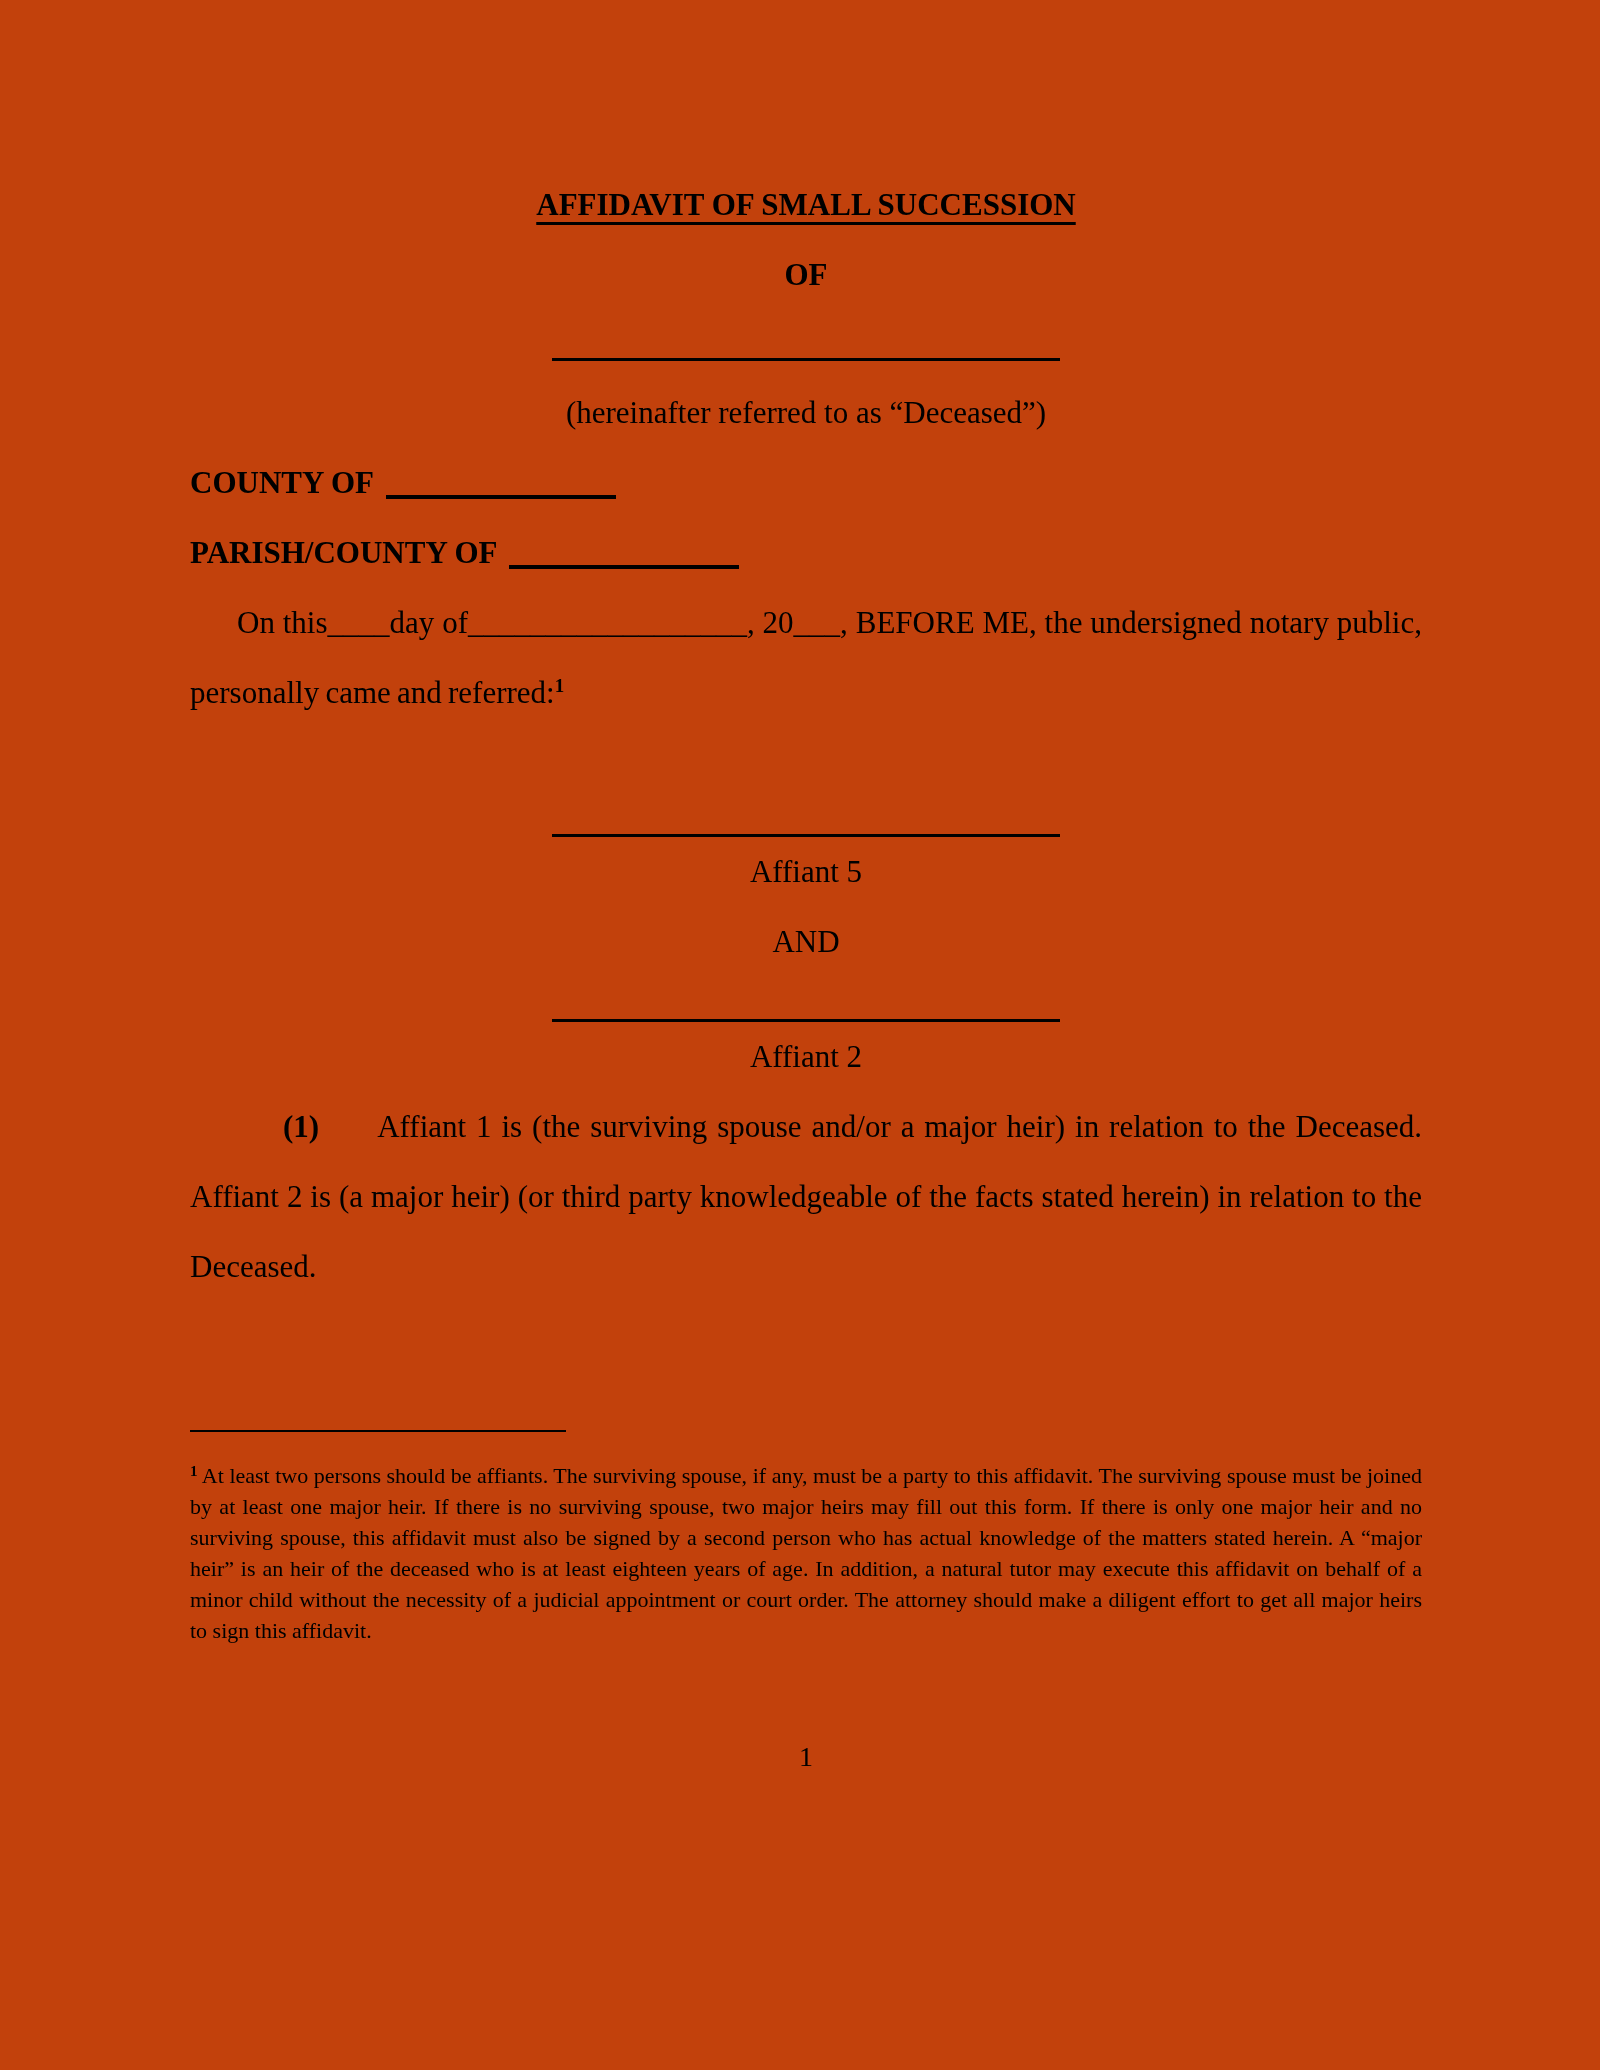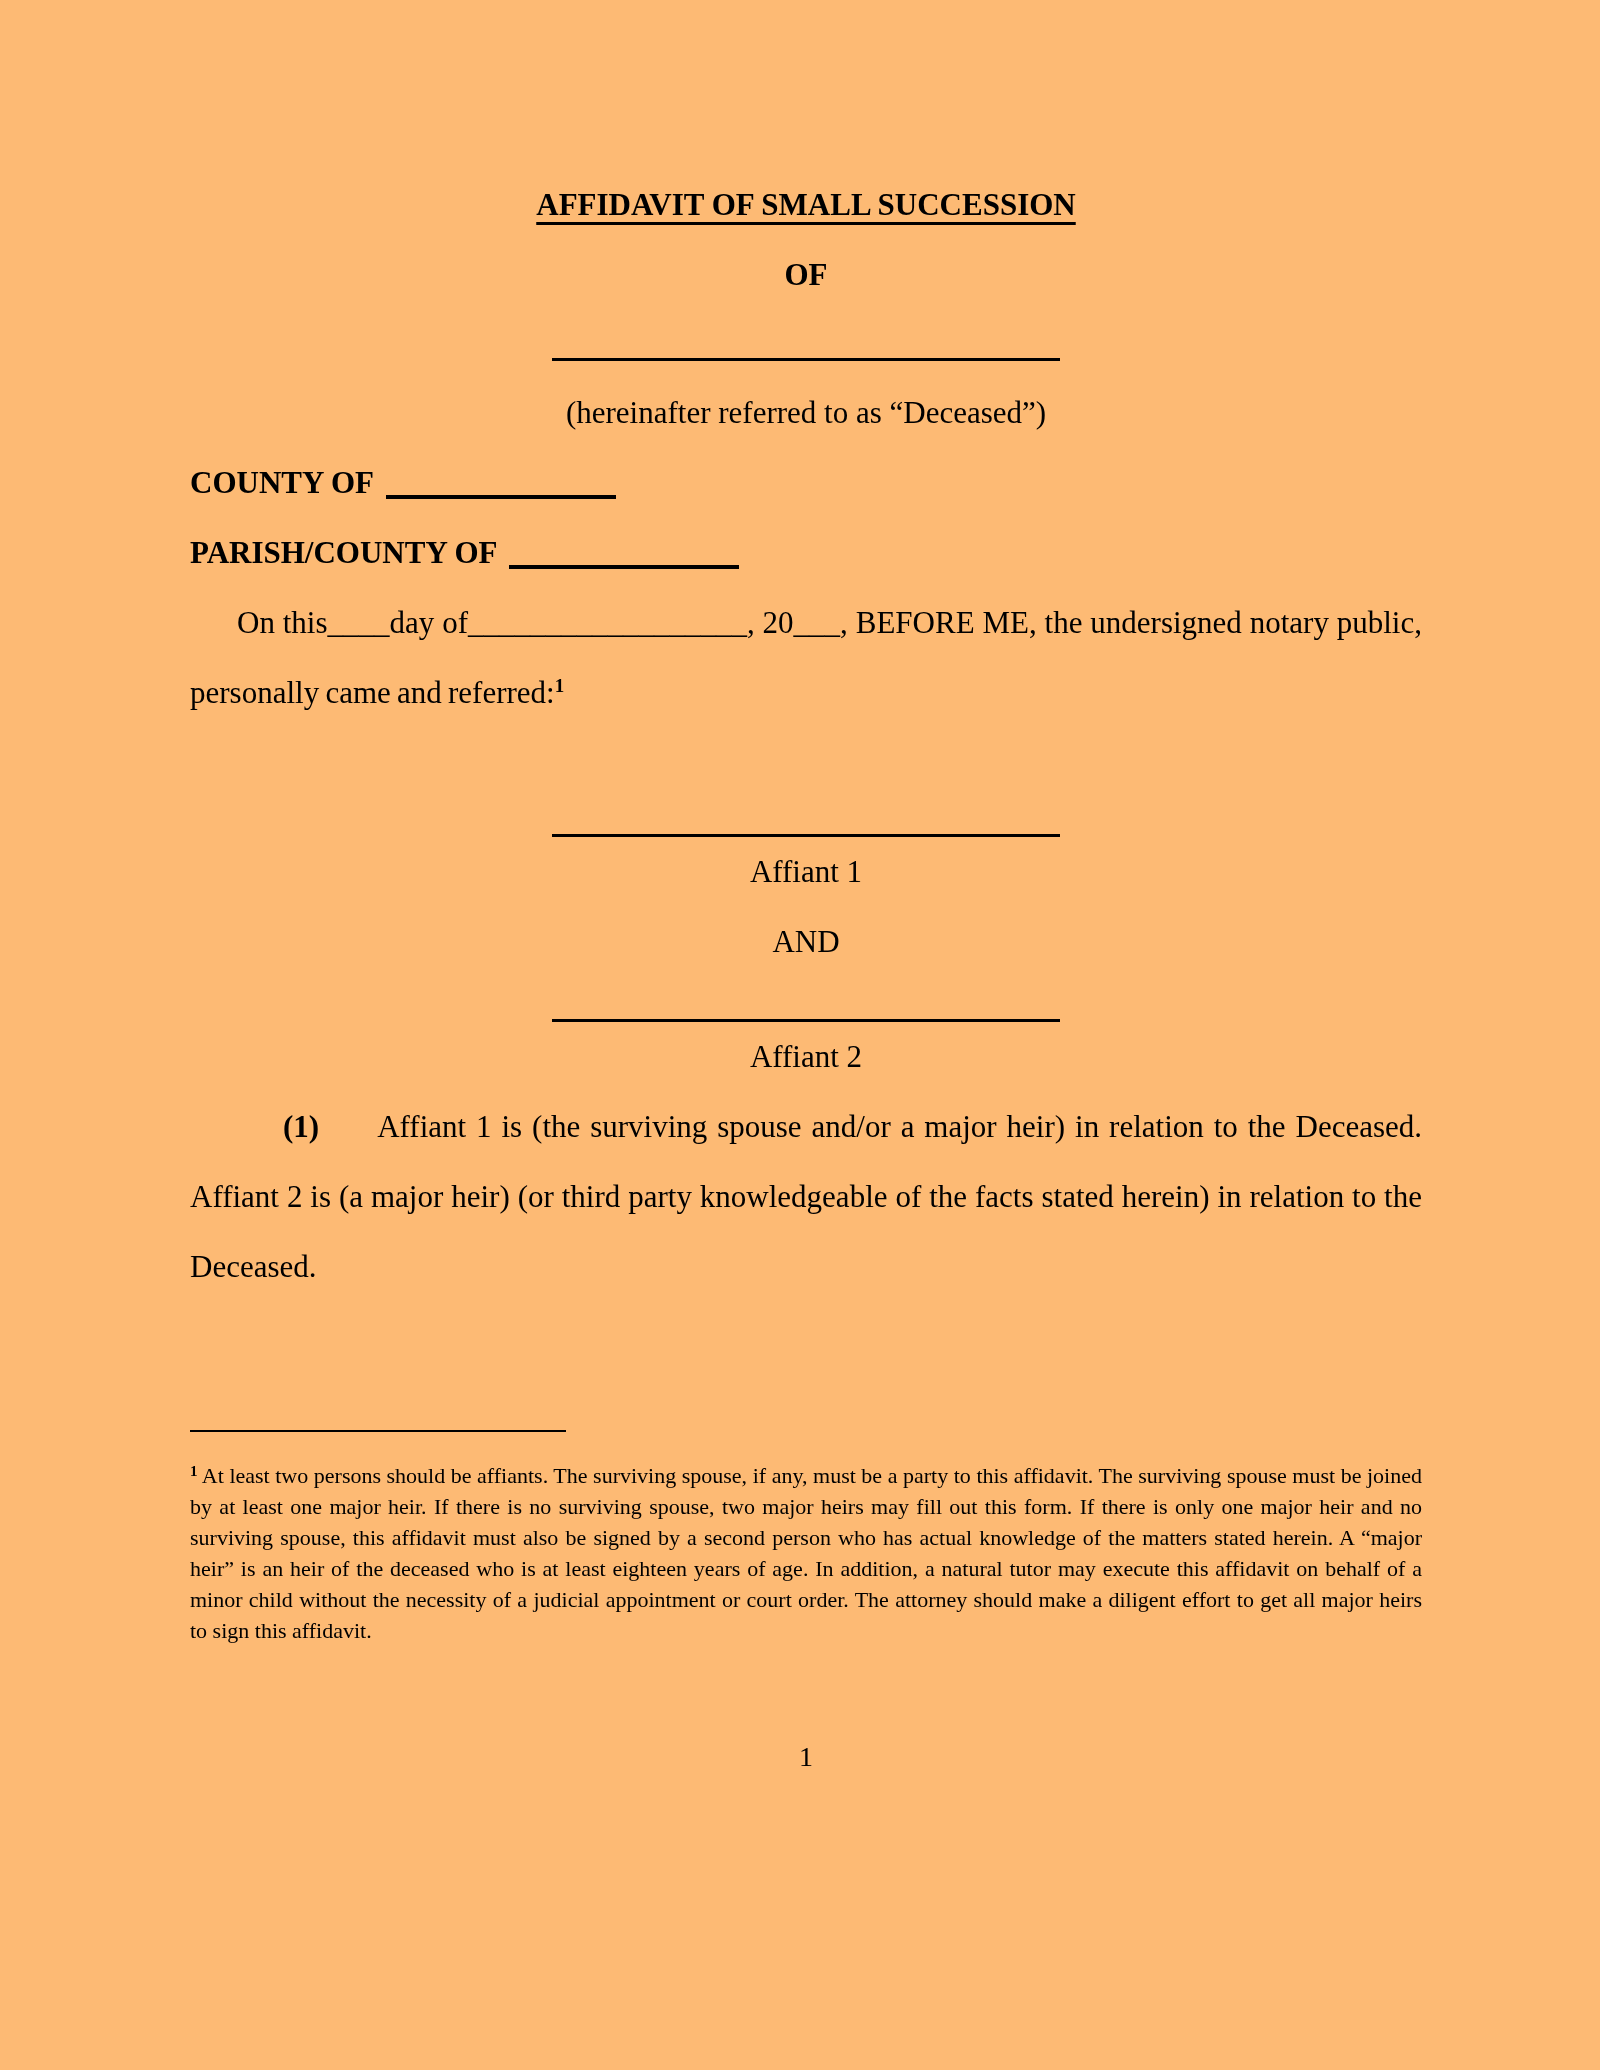--- a/index.html
+++ b/index.html
@@ -1,20 +1,20 @@
 <!DOCTYPE html>
 <html><head>
 <meta charset="utf-8">
 <style>
   html, body { margin: 0; padding: 0; background: #ffffff; }
   .page {
     position: relative;
     width: 1600px;
     height: 2070px;
-    background: #fdba74;
+    background: #c2410c;
     color: #000000;
     font-family: "Liberation Serif", "DejaVu Serif", serif;
     font-size: 31px;
     overflow: hidden;
   }
   .content {
     margin-left: 190px;
     width: 1232px;
     padding-top: 170px;
   }
@@ -119,21 +119,21 @@
       <span class="bold">COUNTY OF</span><span class="label-blank"></span>
     </div>
 
     <div class="line">
       <span class="bold">PARISH/COUNTY OF</span><span class="label-blank"></span>
     </div>
 
     <p class="intro-para"><span>On this____day of__________________, 20___, BEFORE ME, the undersigned notary public, personally came and referred:</span><span class="sup-ref">1</span></p>
 
     <div class="sig-rule first"></div>
-    <div class="line center">Affiant 1</div>
+    <div class="line center">Affiant 5</div>
 
     <div class="line center">AND</div>
 
     <div class="sig-rule second"></div>
     <div class="line center">Affiant 2</div>
 
 
     <p class="item-para"><span class="bold">(1)</span><span class="tab"></span><span>Affiant 1 is (the surviving spouse and/or a major heir) in relation to the Deceased. Affiant 2 is (a major heir) (or third party knowledgeable of the facts stated herein) in relation to the Deceased.</span></p>
 
 

